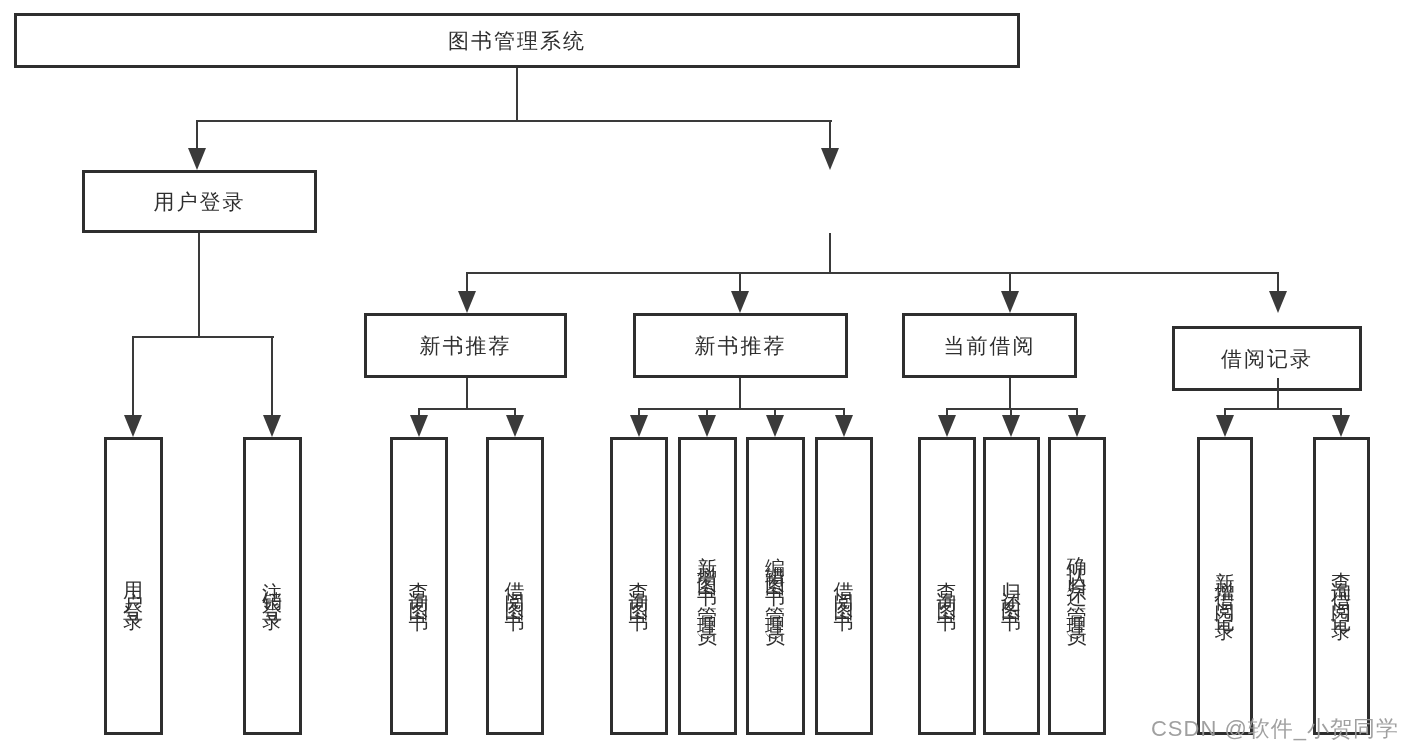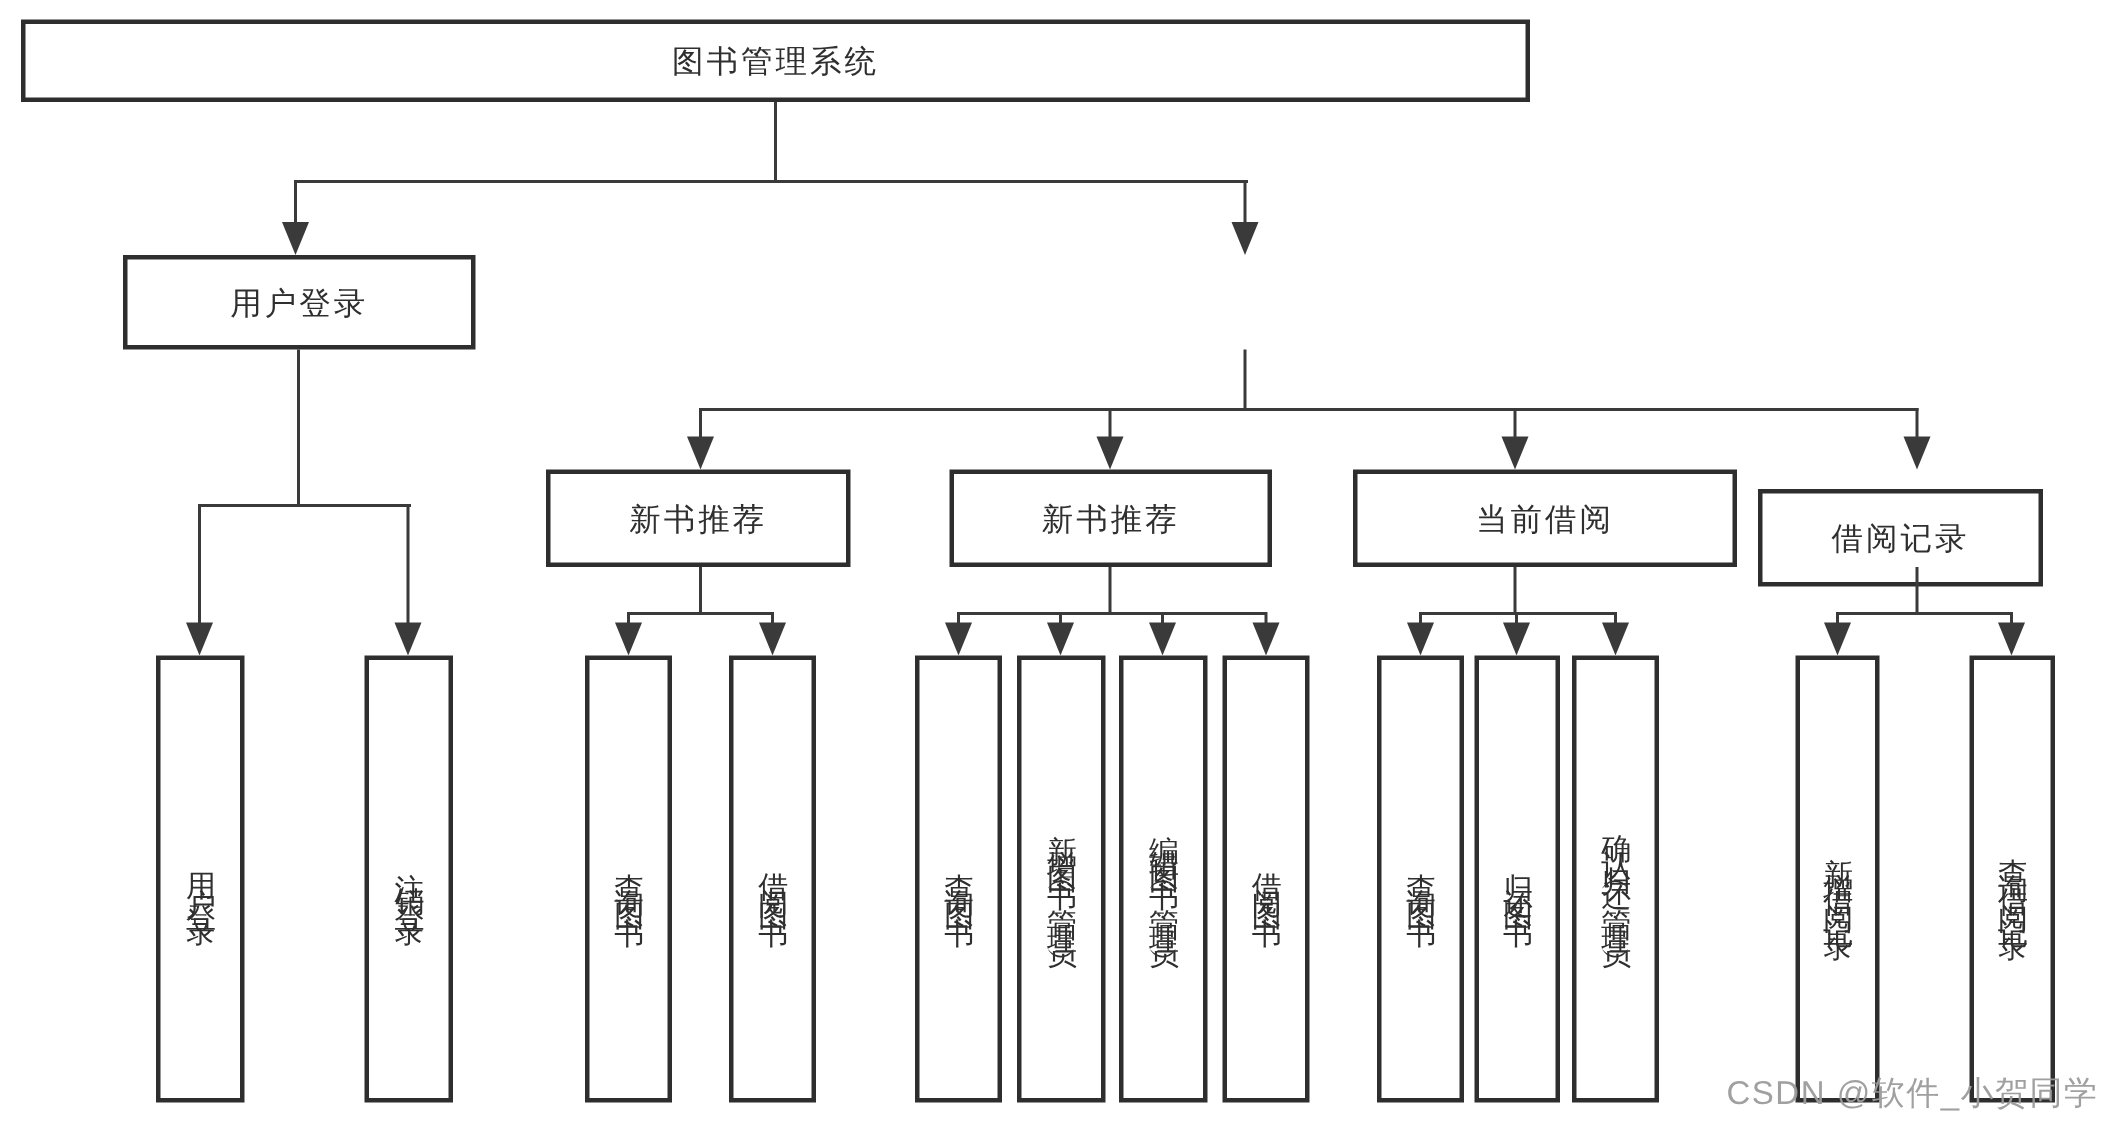--- a/index.html
+++ b/index.html
@@ -85,21 +85,21 @@
   <div class="ah" style="left:458px;top:291px;"></div>
   <div class="vl" style="left:739px;top:272px;height:22px;"></div>
   <div class="ah" style="left:731px;top:291px;"></div>
   <div class="vl" style="left:1009px;top:272px;height:22px;"></div>
   <div class="ah" style="left:1001px;top:291px;"></div>
   <div class="vl" style="left:1277px;top:272px;height:22px;"></div>
   <div class="ah" style="left:1269px;top:291px;"></div>
 
   <div class="box" style="left:364px;top:313px;width:203px;height:65px;">新书推荐</div>
   <div class="box" style="left:633px;top:313px;width:215px;height:65px;">新书推荐</div>
-  <div class="box" style="left:902px;top:313px;width:256px;height:65px;">当前借阅</div>
+  <div class="box" style="left:902px;top:313px;width:175px;height:65px;">当前借阅</div>
   <div class="box" style="left:1172px;top:326px;width:190px;height:65px;text-align:center;">借阅记录</div>
 
   <div class="vl" style="left:466px;top:378px;height:31px;"></div>
   <div class="hl" style="left:418px;top:408px;width:98px;"></div>
   <div class="vl" style="left:418px;top:408px;height:10px;"></div>
   <div class="ah" style="left:410px;top:415px;"></div>
   <div class="vl" style="left:514px;top:408px;height:10px;"></div>
   <div class="ah" style="left:506px;top:415px;"></div>
 
   <div class="vl" style="left:739px;top:378px;height:31px;"></div>

